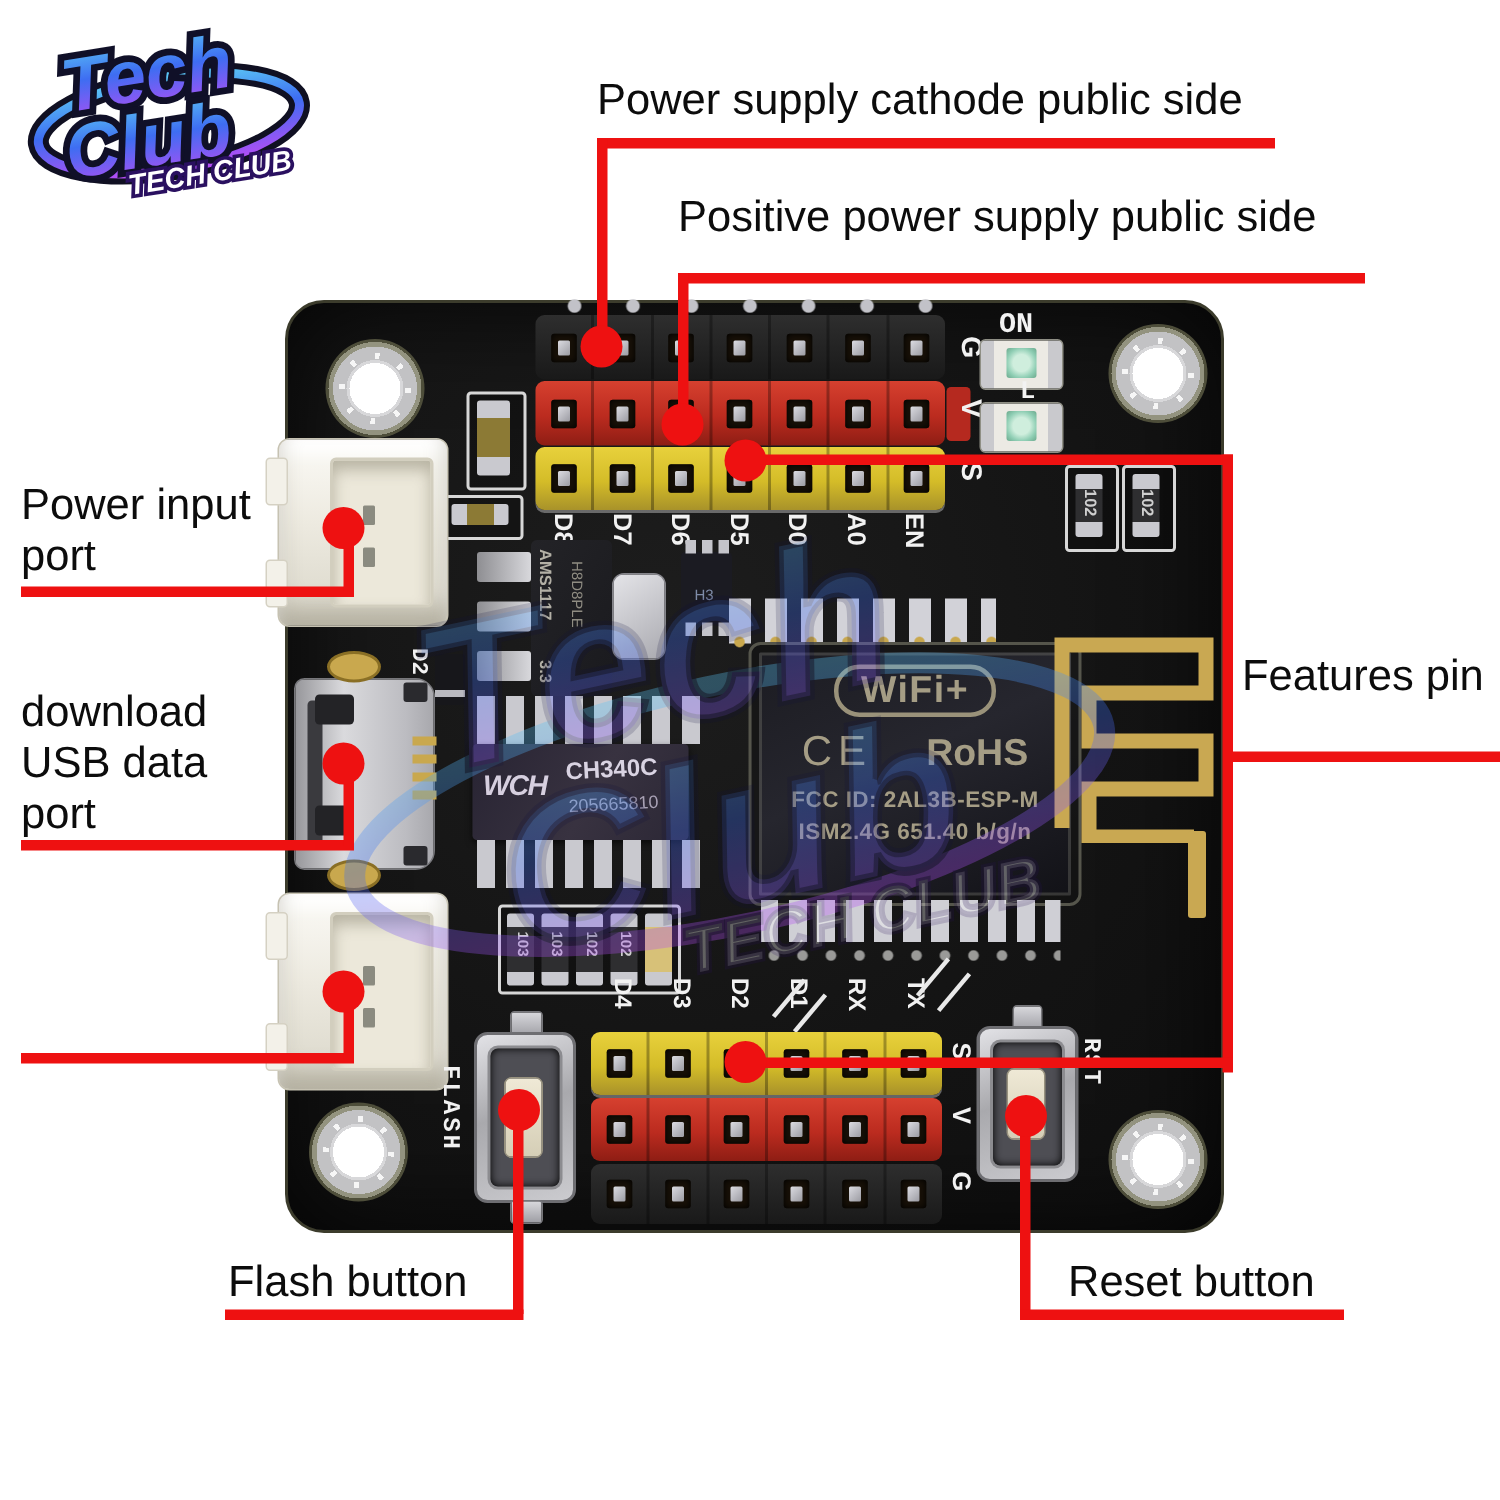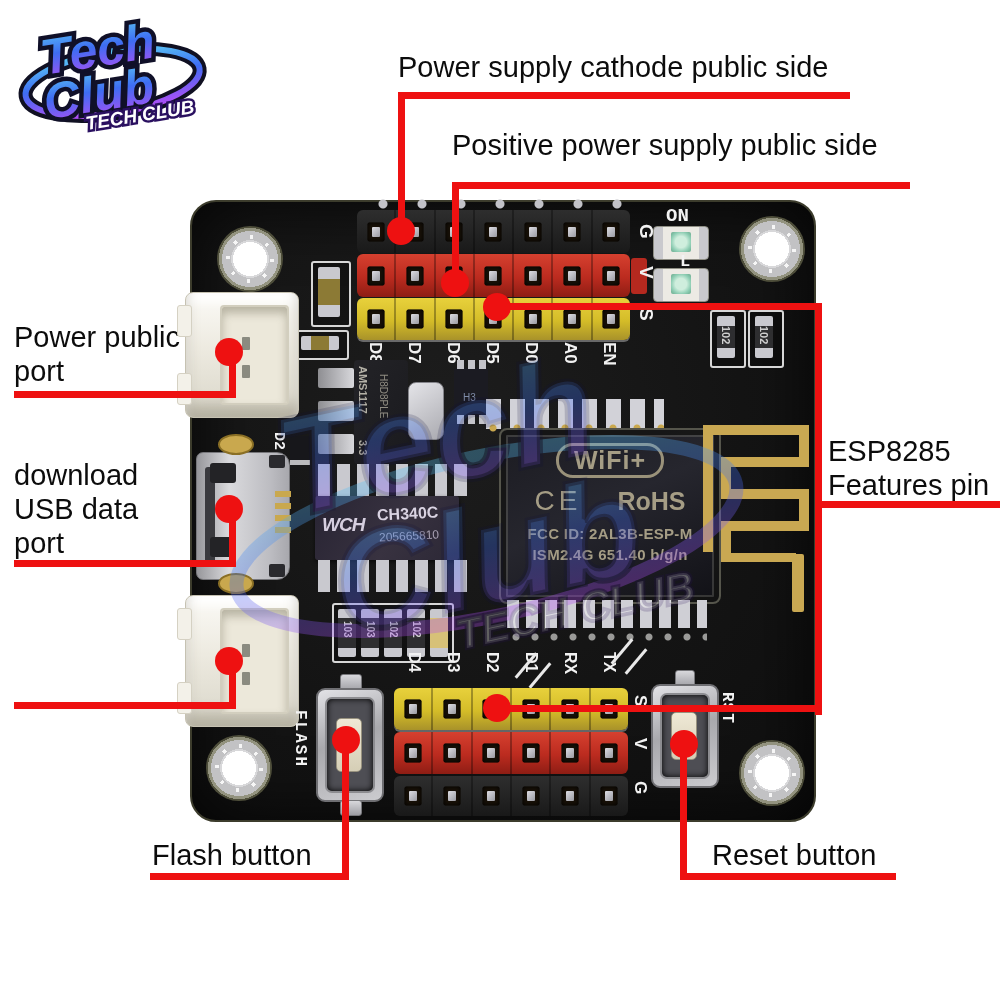--- a/index.html
+++ b/index.html
@@ -331,32 +331,31 @@
       <ellipse cx="280" cy="195" rx="255" ry="80" fill="none" stroke="url(#lg1)" stroke-width="14"></ellipse>
       <text x="90" y="135" font-family="Liberation Sans, sans-serif" font-size="140" font-weight="bold" font-style="italic" fill="url(#lg1)" stroke="rgba(15,15,60,.55)" stroke-width="6">Tech</text>
       <text x="120" y="262" font-family="Liberation Sans, sans-serif" font-size="140" font-weight="bold" font-style="italic" fill="url(#lg1)" stroke="rgba(15,15,60,.55)" stroke-width="6">Club</text>
       <text x="230" y="300" font-family="Liberation Sans, sans-serif" font-size="42" font-weight="bold" font-style="italic" fill="#ffffff" stroke="rgba(40,15,90,.6)" stroke-width="4">TECH CLUB</text>
     </g>
   </svg>
 
   <div class="ann" style="left:398px;top:50px;">Power supply cathode public side</div>
   <div class="ann" style="left:452px;top:128px;">Positive power supply public side</div>
   <div class="ann" style="left:14px;top:320px;">
-    <div>Power public</div>
+    <div>Power input</div>
       <div>port</div>
   </div>
   <div class="ann" style="left:14px;top:458px;">
     <div>download</div>
       <div>USB data</div>
       <div>port</div>
   </div>
   <div class="ann" style="left:14px;top:610px;">
   </div>
   <div class="ann" style="left:828px;top:434px;">
-    <div>ESP8285</div>
       <div>Features pin</div>
   </div>
   <div class="ann" style="left:712px;top:838px;">Reset button</div>
   <div class="ann" style="left:152px;top:838px;">Flash button</div>
 
   <div class="rl" style="left:398px;top:92px;width:452px;height:7px;"></div>
   <div class="rl" style="left:398px;top:92px;width:7px;height:142px;"></div>
   <div class="rl" style="left:452px;top:182px;width:458px;height:7px;"></div>
   <div class="rl" style="left:452px;top:182px;width:7px;height:105px;"></div>
   <div class="rl" style="left:494px;top:303px;width:328px;height:7px;"></div>

